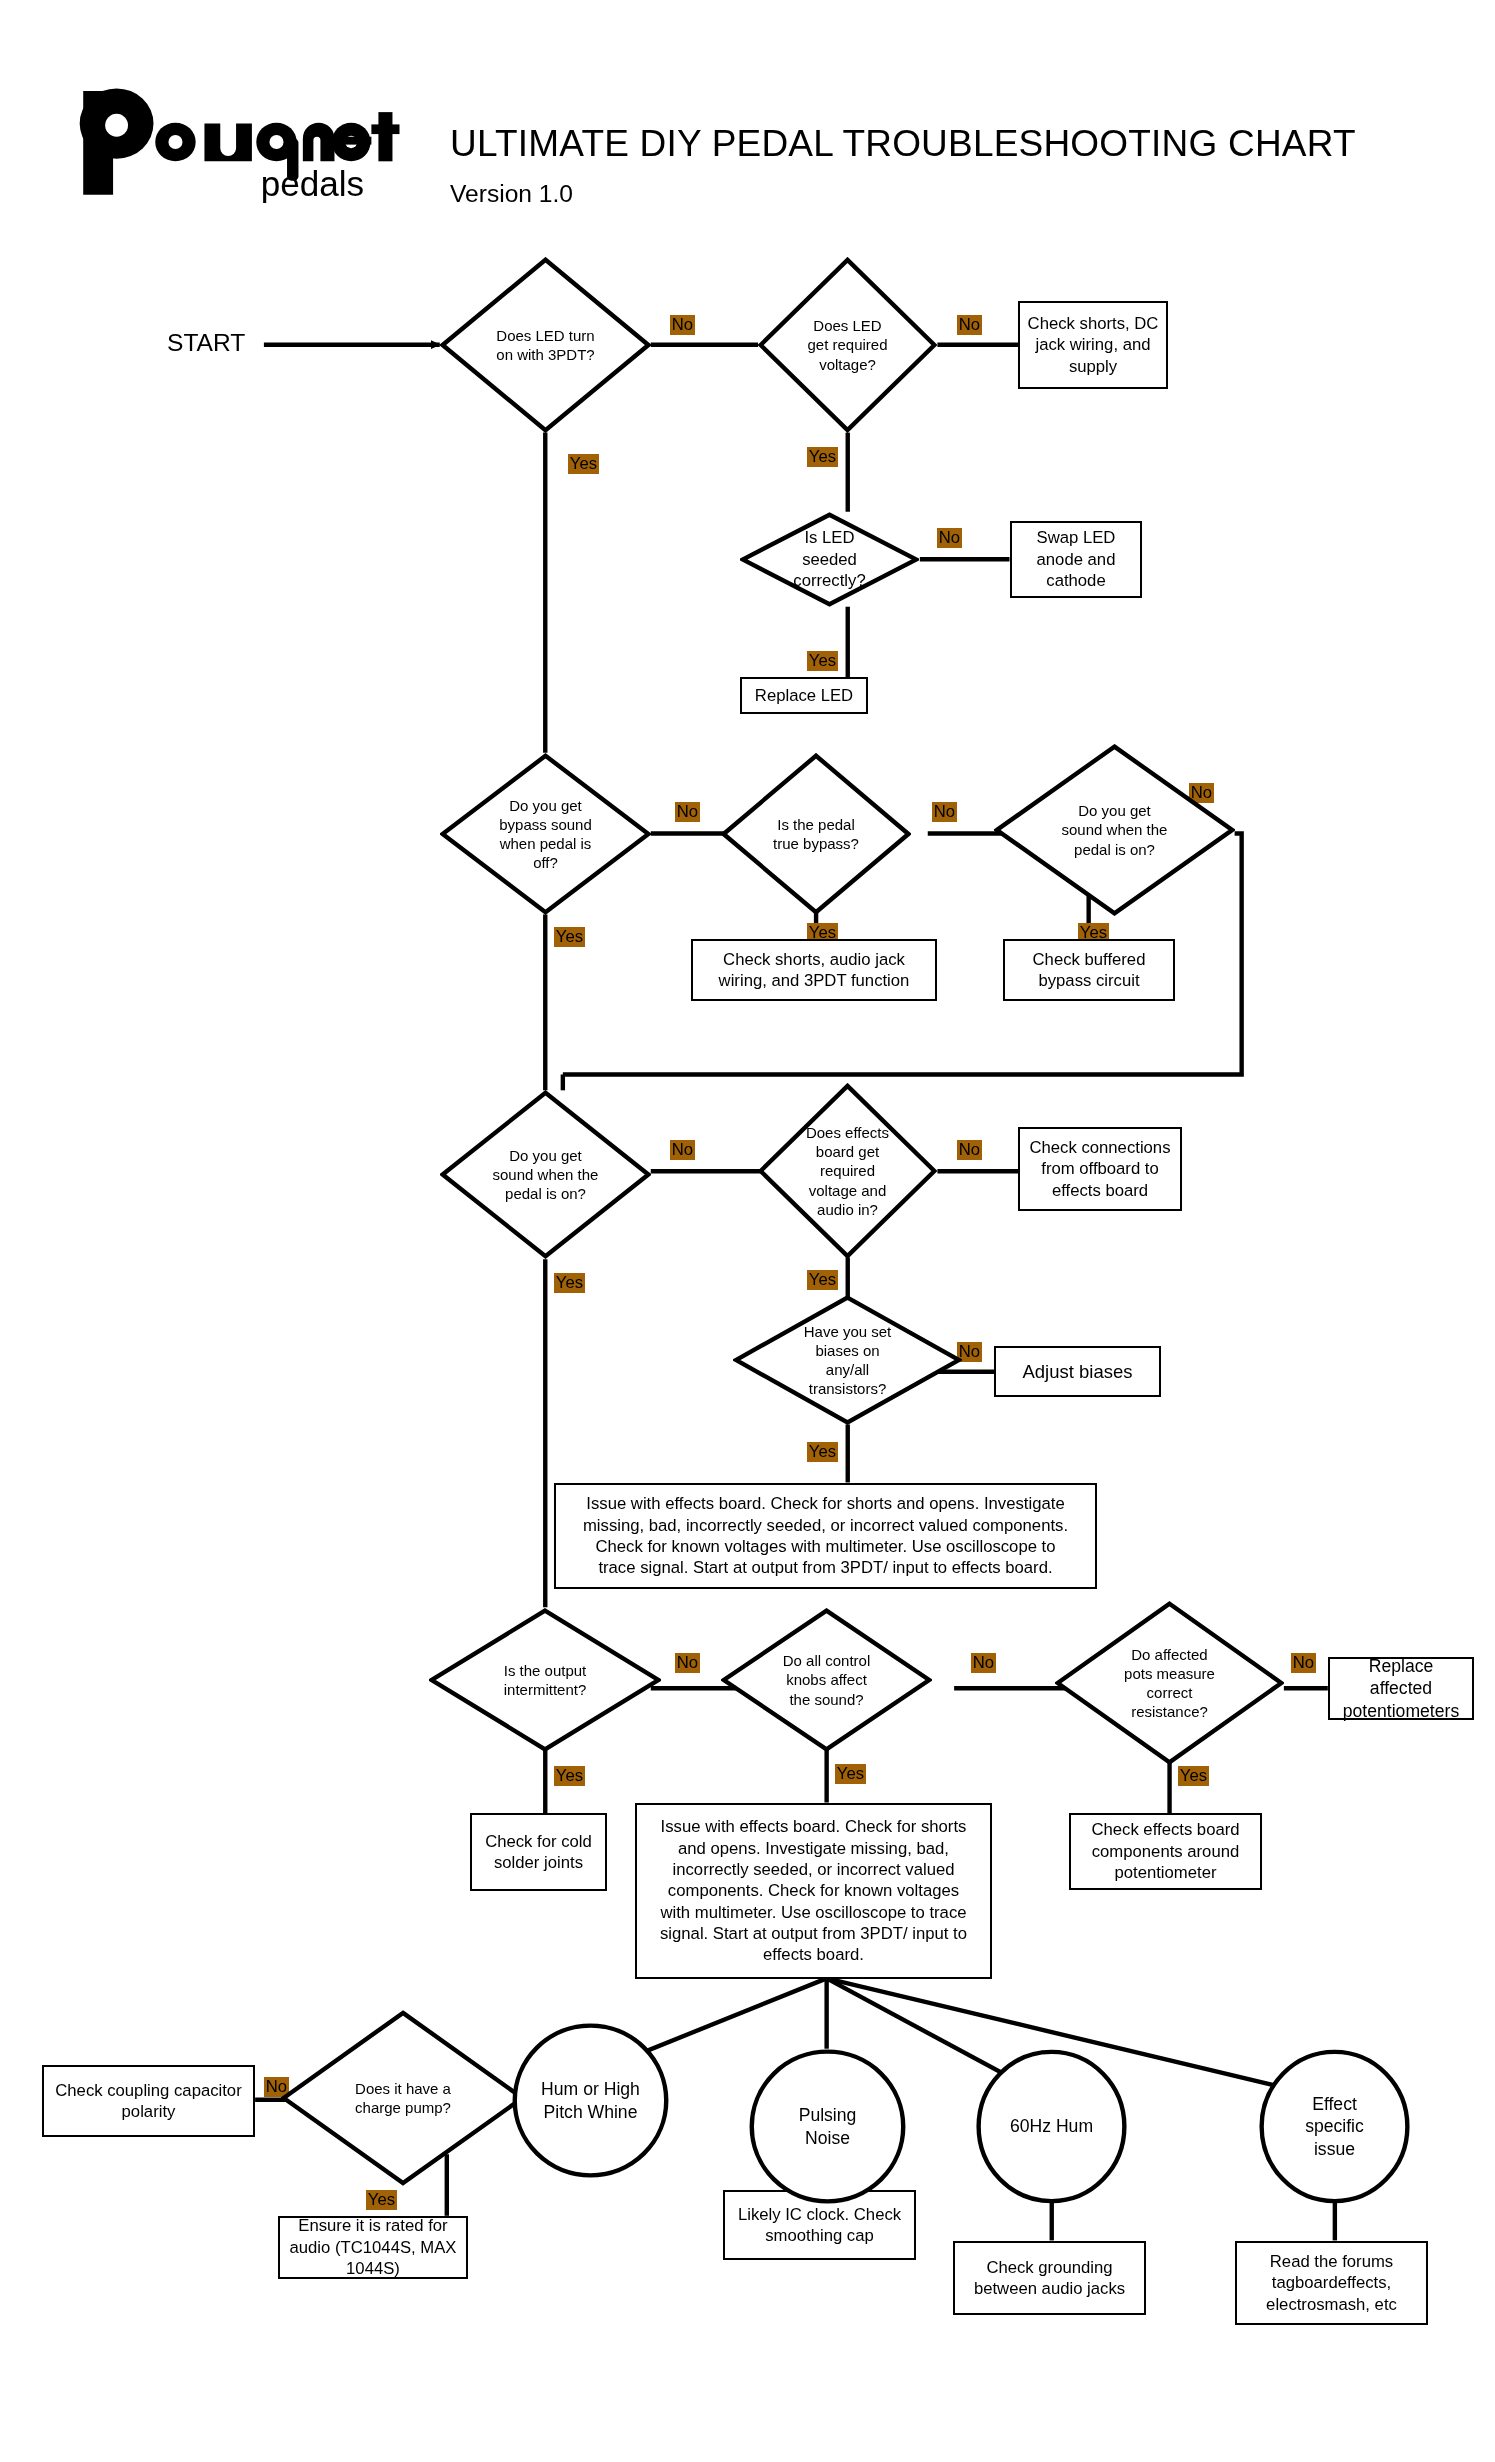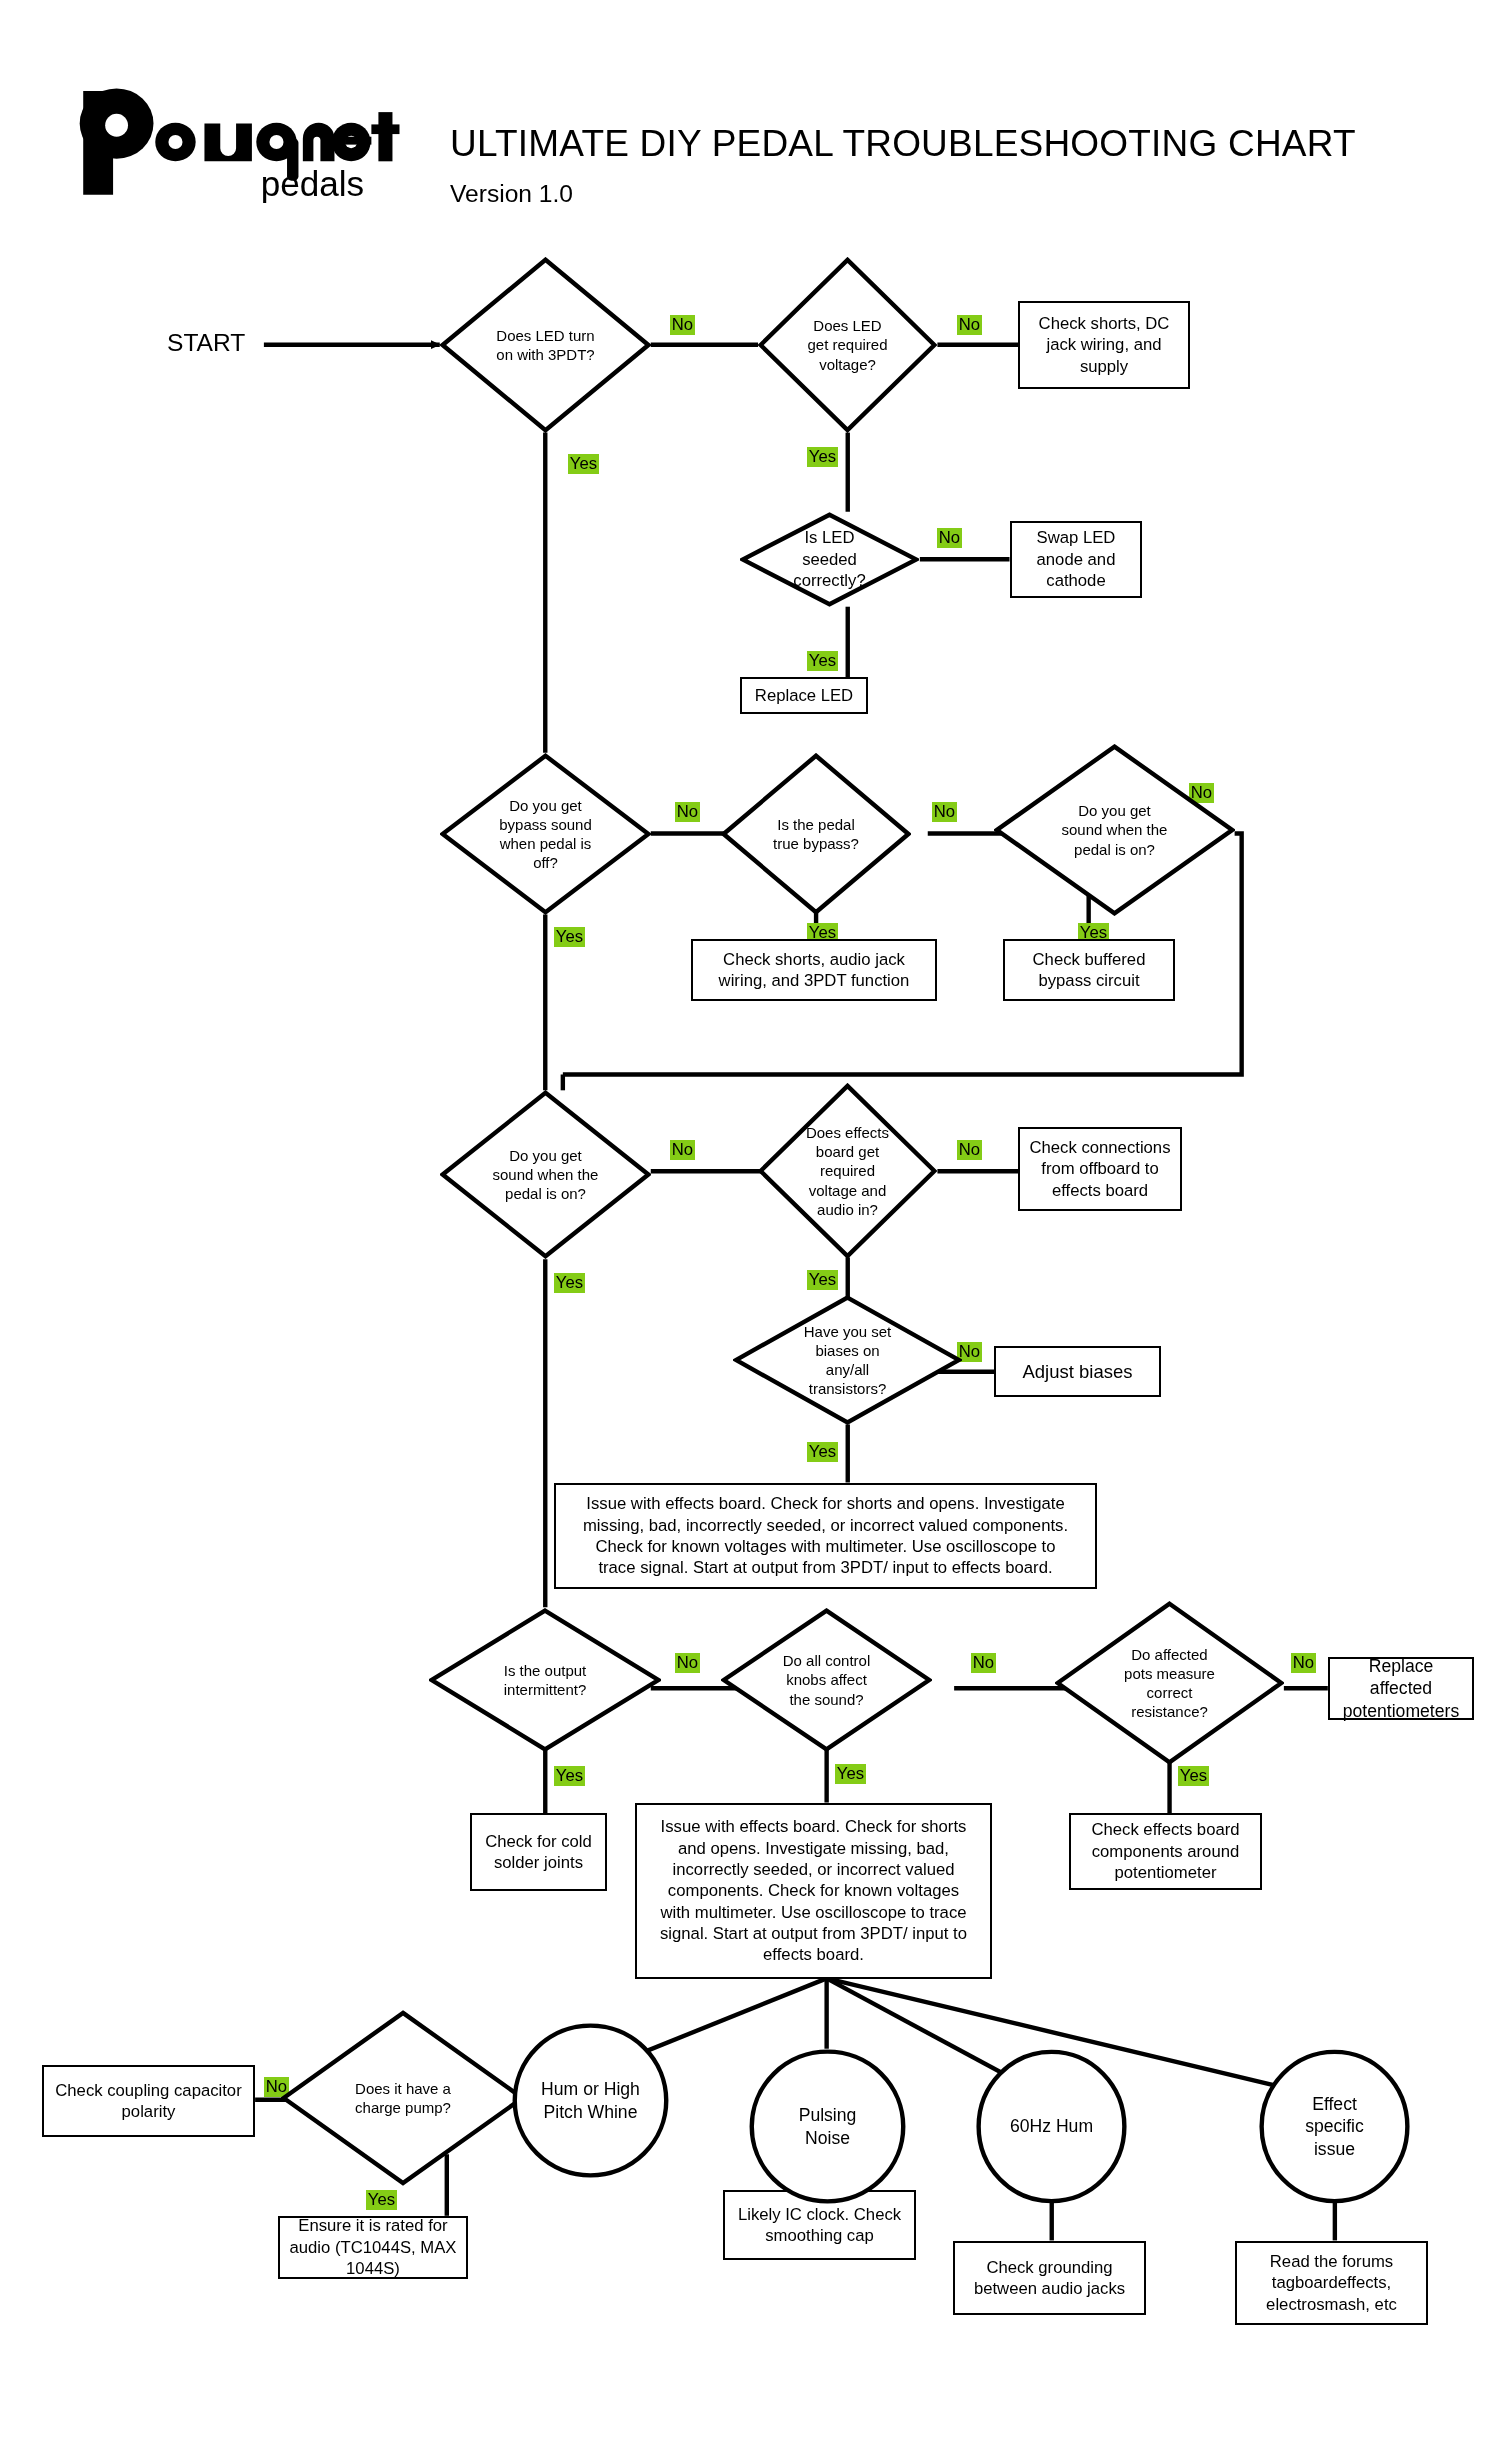--- a/index.html
+++ b/index.html
@@ -19,21 +19,21 @@
   
   .node{position:absolute;box-sizing:border-box;display:flex;align-items:center;
         justify-content:center;text-align:center;line-height:1.28;}
   .box{border:2.6px solid #000;background:#fff;padding:3.5px 7px;}
   .dia{background:transparent;}
   .dia .dlabel{position:relative;z-index:2;}
   .dia svg.dshape{position:absolute;left:0;top:0;z-index:1;}
   .cir{background:transparent;}
   .cir .clabel{position:relative;z-index:2;}
   .cir svg.cshape{position:absolute;left:0;top:0;z-index:1;}
-  .edgelabel{position:absolute;font-size:16.7px;background:#84cc16;padding:0 1.8px;}
+  .edgelabel{position:absolute;font-size:16.7px;background:#a16207;padding:0 1.8px;}
   .startlabel{position:absolute;font-size:24.6px;}
   .t17{font-size:15px;}
   .t19{font-size:16.7px;}
   .t20{font-size:17.6px;}
   .t21{font-size:18.5px;}
 </style>
 </head>
 <body>
 
 <div id="stage">
@@ -140,21 +140,21 @@
   <div class="edgelabel" style="left:670px;top:315px;">No</div>
 
   <div class="node dia t17" style="left:758px;top:257px;width:179px;height:176px;">
     <svg class="dshape" width="179" height="176" viewBox="0 0 204 200">
         <polygon points="102,3 201,100 102,197 3,100" fill="#fff" stroke="#000" stroke-width="5"></polygon>
       </svg>
     <span class="dlabel" style="max-width:84px">Does LED get required voltage?</span>
   </div>
   <div class="edgelabel" style="left:957px;top:315px;">No</div>
 
-  <div class="node box t19" style="left:1018px;top:301px;width:172px;height:88px;">
+  <div class="node box t19" style="left:1018px;top:301px;width:150px;height:88px;">
     <span>Check shorts, DC jack wiring, and supply</span>
   </div>
   <div class="edgelabel" style="left:807px;top:447px;">Yes</div>
   <div class="edgelabel" style="left:568px;top:454px;">Yes</div>
 
   <div class="node dia t19" style="left:740px;top:512px;width:179px;height:95px;">
     <svg class="dshape" width="179" height="95" viewBox="0 0 204 108">
         <polygon points="102,3 201,54 102,105 3,54" fill="#fff" stroke="#000" stroke-width="5"></polygon>
       </svg>
     <span class="dlabel" style="max-width:98px">Is LED seeded correctly?</span>

